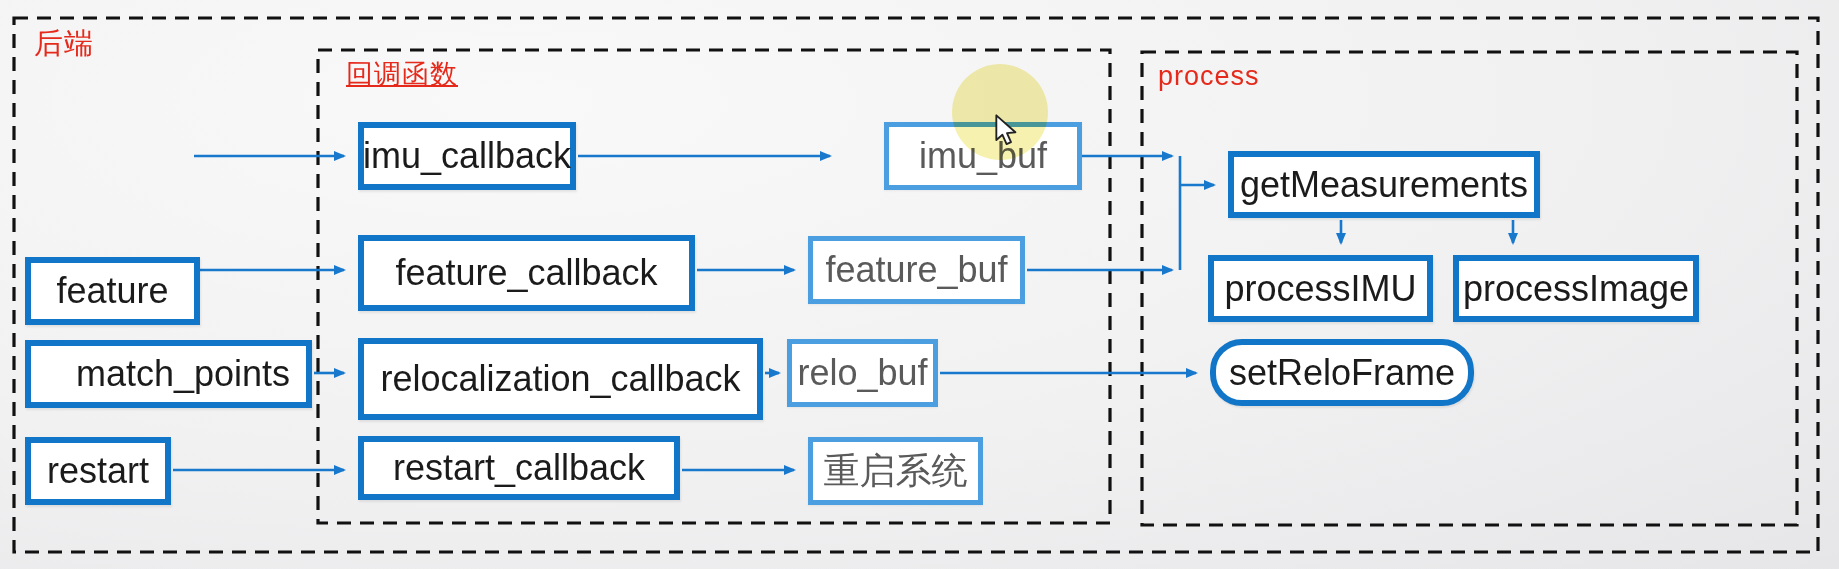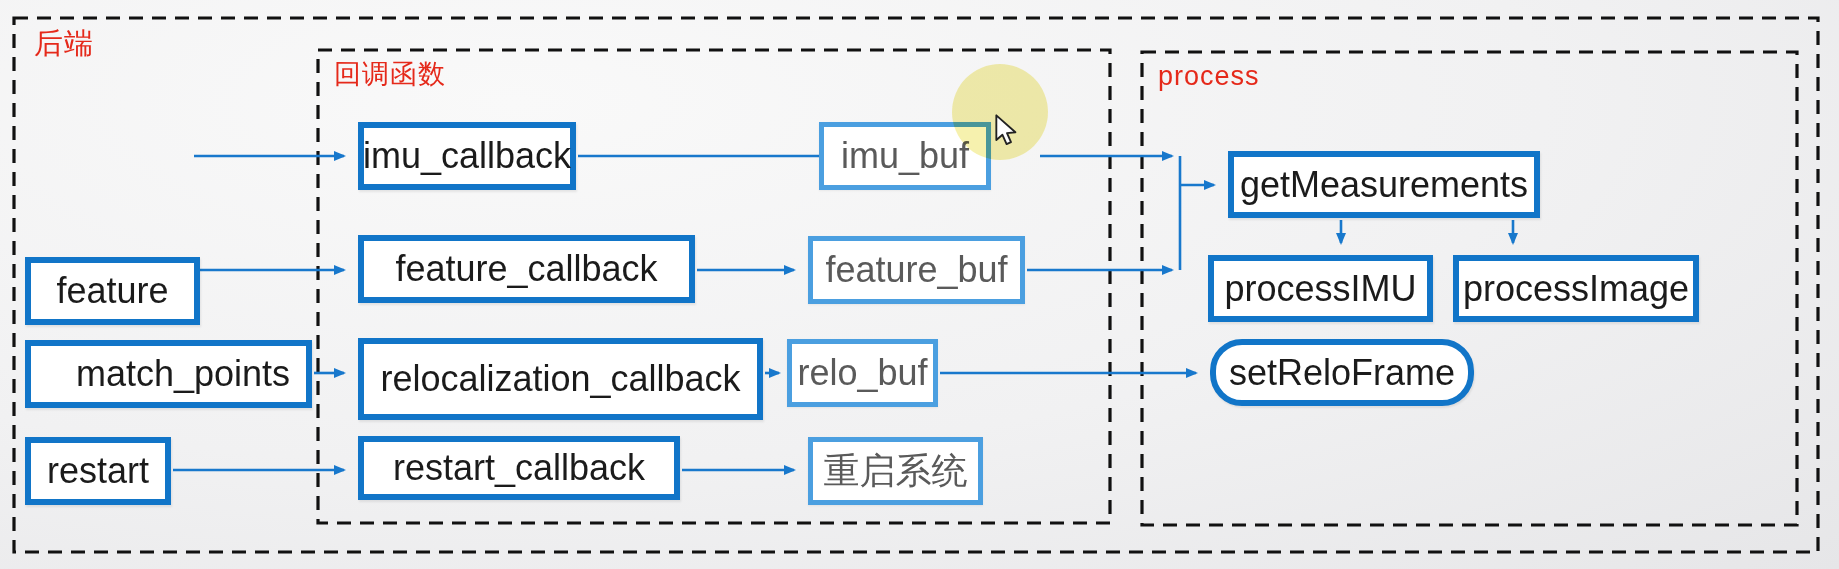--- a/index.html
+++ b/index.html
@@ -76,47 +76,47 @@
 
     <line x1="314" y1="373" x2="344" y2="373" stroke="#1878cc" stroke-width="2.6" marker-end="url(#ah)"></line>
     <line x1="765" y1="373" x2="779" y2="373" stroke="#1878cc" stroke-width="2.6" marker-end="url(#ah)"></line>
     <line x1="940" y1="373" x2="1196" y2="373" stroke="#1878cc" stroke-width="2.6" marker-end="url(#ah)"></line>
 
     <line x1="173" y1="470" x2="344" y2="470" stroke="#1878cc" stroke-width="2.6" marker-end="url(#ah)"></line>
     <line x1="682" y1="470" x2="794" y2="470" stroke="#1878cc" stroke-width="2.6" marker-end="url(#ah)"></line>
   </svg>
 
   <div class="container-label" style="left:34px;top:28px;font-size:29px;">后端</div>
-  <div class="container-label" style="left:334px;top:60px;">回调函数</div>
+  <div class="container-label" style="left:346px;top:60px;text-decoration:underline;">回调函数</div>
   <div class="container-label" style="left:1158px;top:62px;">process</div>
 
   <div class="node" style="left:25px;top:237px;width:175px;height:68px;margin-top:20px;">
       <span>feature</span>
     </div>
   <div class="node" style="left:25px;top:340px;width:287px;height:68px;padding-left:29px;">
       <span>match_points</span>
     </div>
   <div class="node" style="left:25px;top:437px;width:146px;height:68px;">
       <span>restart</span>
     </div>
 
   <div class="node" style="left:358px;top:122px;width:218px;height:68px;">
       <span>imu_callback</span>
     </div>
-  <div class="node" style="left:358px;top:235px;width:337px;height:68px;">
+  <div class="node" style="left:358px;top:235px;width:337px;height:76px;">
       <span>feature_callback</span>
     </div>
   <div class="node" style="left:358px;top:338px;width:405px;height:82px;">
       <span>relocalization_callback</span>
     </div>
   <div class="node" style="left:358px;top:436px;width:322px;height:64px;">
       <span>restart_callback</span>
     </div>
 
-  <div class="node buf" style="left:819px;top:122px;width:172px;height:68px;">
+  <div class="node buf" style="left:884px;top:122px;width:198px;height:68px;">
       <span>imu_buf</span>
     </div>
   <div class="node buf" style="left:808px;top:236px;width:217px;height:68px;">
       <span>feature_buf</span>
     </div>
   <div class="node buf" style="left:787px;top:339px;width:151px;height:68px;justify-content:center;">
       <span>relo_buf</span>
     </div>
   <div class="node buf" style="left:808px;top:437px;width:175px;height:68px;">
       <span>重启系统</span>

